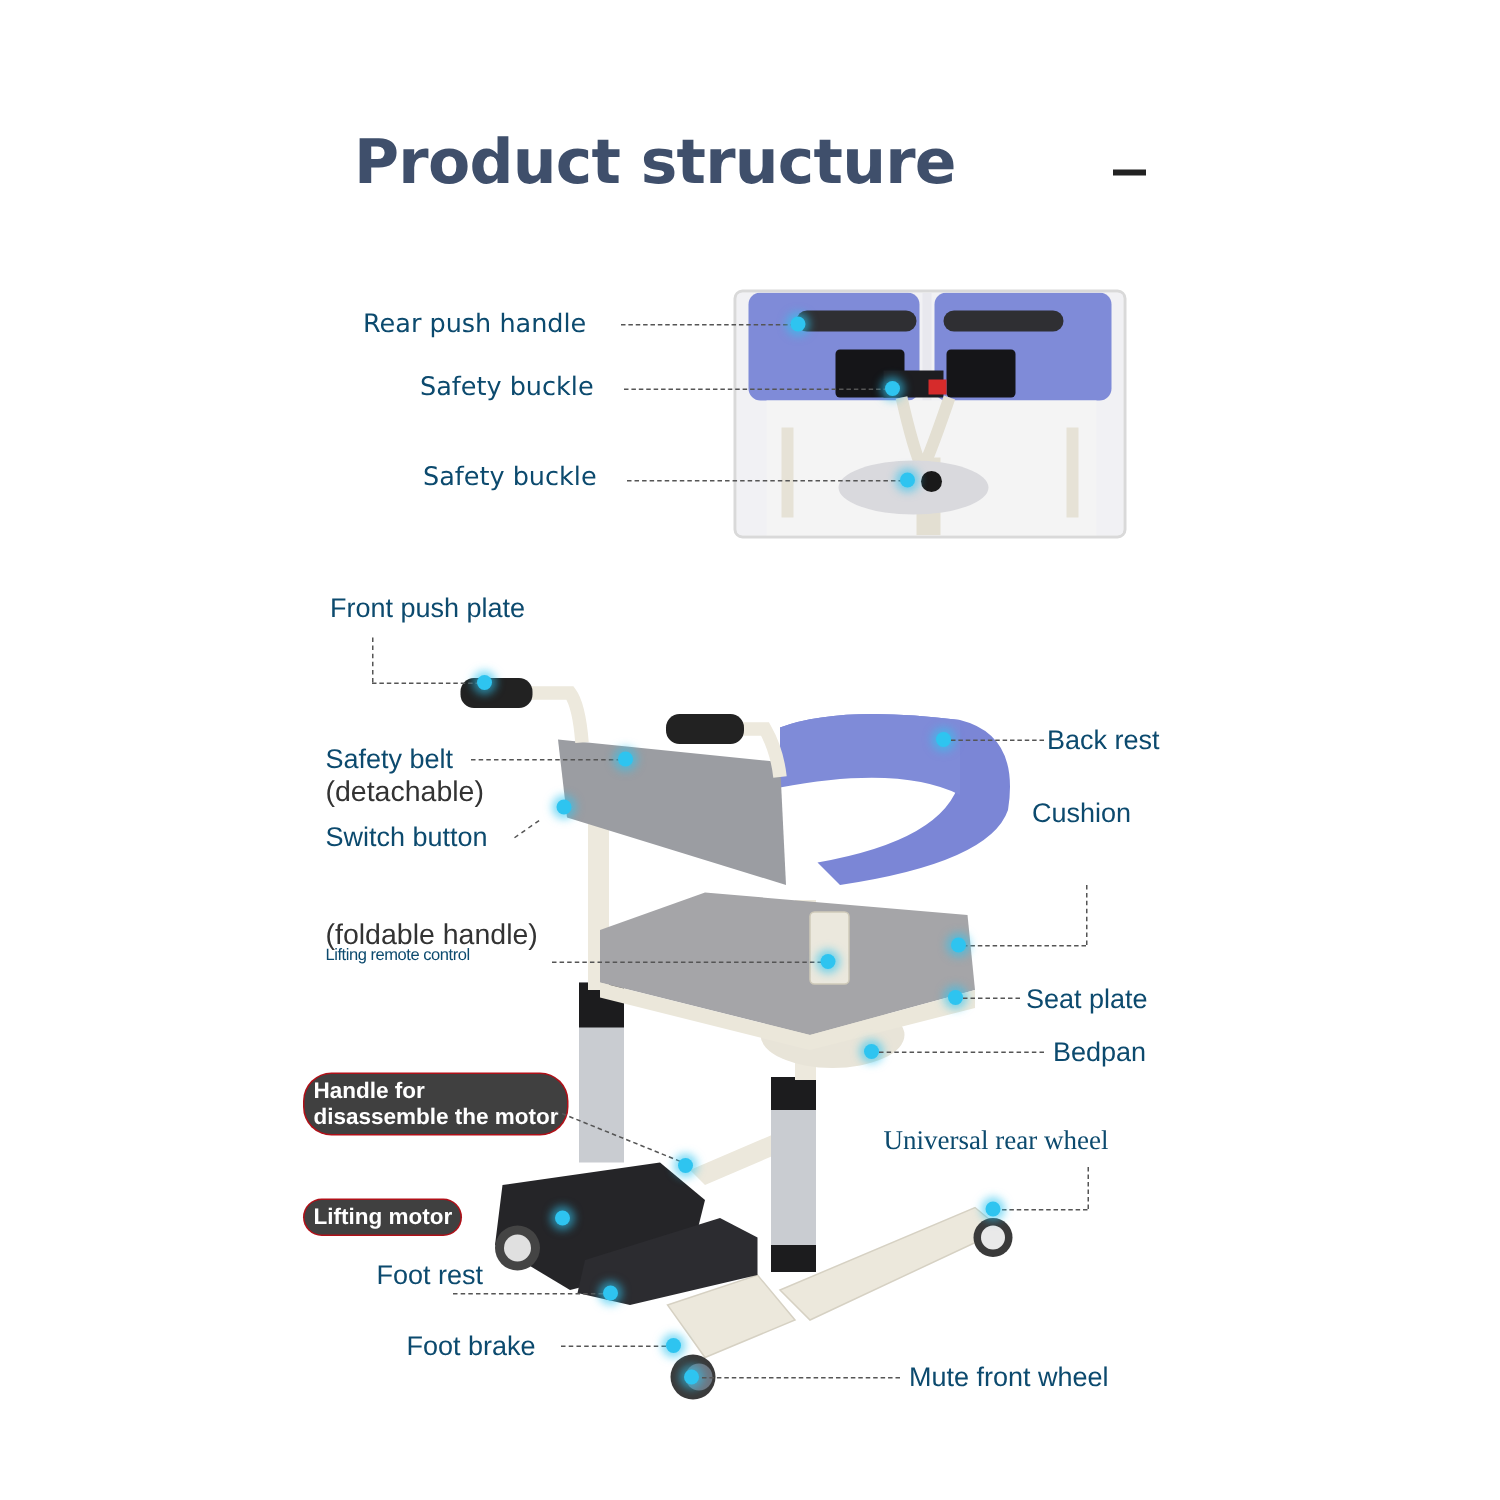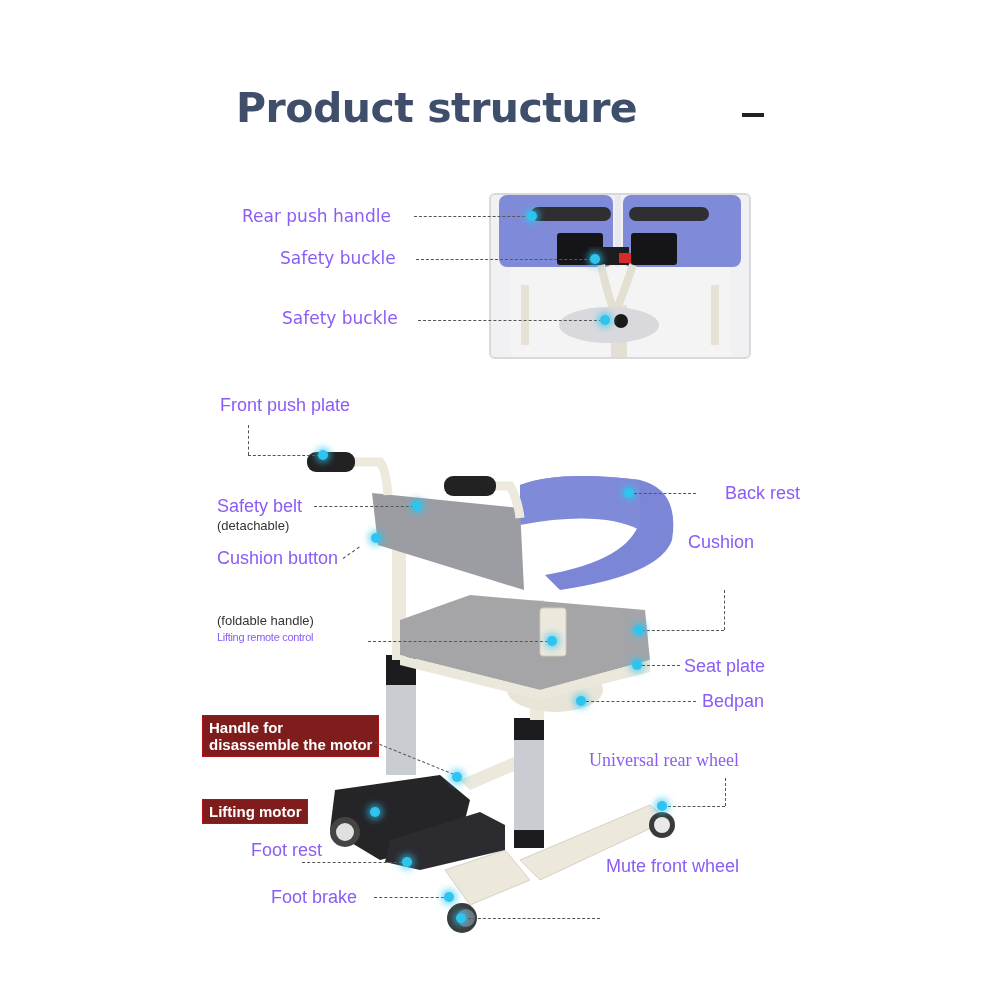--- a/index.html
+++ b/index.html
@@ -1,22 +1,22 @@
 <!DOCTYPE html>
 <html><head>
 <meta charset="utf-8">
 <style>
   html,body{margin:0;padding:0;background:#ffffff;}
   body{width:1000px;height:1000px;position:relative;overflow:hidden;font-family:"Liberation Sans",sans-serif;color:#333;}
   .title{position:absolute;left:236px;top:84px;font-family:"DejaVu Sans",sans-serif;font-weight:bold;font-size:41px;color:#3f4f6b;letter-spacing:-0.5px;white-space:nowrap;}
   .dash-mark{position:absolute;left:742px;top:113px;width:22px;height:4px;background:#222;}
-  .lbl{position:absolute;font-size:18px;color:#8b5cf6;white-space:nowrap;}
+  .lbl{position:absolute;font-size:18px;color:#0c4a6e;white-space:nowrap;}
   .lbl.sans2{font-family:"DejaVu Sans",sans-serif;font-size:17px;}
-  .sub{position:absolute;font-size:13px;color:#333;white-space:nowrap;}
-  .red-tag{position:absolute;background:#7f1d1d;color:#fff;font-weight:bold;font-size:15px;line-height:17px;border-radius:0;padding:3px 6px;white-space:nowrap;box-shadow:0 0 0 1px #b01018;}
+  .sub{position:absolute;font-size:19px;color:#333;white-space:nowrap;}
+  .red-tag{position:absolute;background:#404040;color:#fff;font-weight:bold;font-size:15px;line-height:17px;border-radius:18px;padding:3px 6px;white-space:nowrap;box-shadow:0 0 0 1px #b01018;}
   .dl{position:absolute;border-top:1.5px dashed #555;height:0;}
   .dv{position:absolute;border-left:1.5px dashed #555;width:0;}
   .dot{position:absolute;width:10px;height:10px;border-radius:50%;background:#2ec4f0;box-shadow:0 0 6px 3px rgba(46,196,240,0.6);}
   .inset{position:absolute;left:489px;top:193px;width:258px;height:162px;border:2px solid #d9d9d9;border-radius:6px;background:#f3f3f5;overflow:hidden;}
   svg{position:absolute;left:0;top:0;}
 </style>
 </head>
 <body>
 
 <div class="title">Product structure</div>
@@ -103,21 +103,21 @@
 <div class="lbl" style="left:220px;top:395px;">Front push plate</div>
 <div class="dv" style="left:248px;top:425px;height:30px;"></div>
 <div class="dl" style="left:248px;top:455px;width:72px;"></div>
 <div class="dot" style="left:318px;top:450px;"></div>
 
 <div class="lbl" style="left:217px;top:496px;">Safety belt</div>
 <div class="sub" style="left:217px;top:518px;">(detachable)</div>
 <div class="dl" style="left:314px;top:506px;width:100px;"></div>
 <div class="dot" style="left:412px;top:501px;"></div>
 
-<div class="lbl" style="left:217px;top:548px;">Cushion button</div>
+<div class="lbl" style="left:217px;top:548px;">Switch button</div>
 <div class="sub" style="left:217px;top:573px;margin-top:40px;">(foldable handle)</div>
 <div class="dl" style="left:343px;top:558px;width:20px;transform:rotate(-35deg);transform-origin:left;"></div>
 <div class="dot" style="left:371px;top:533px;"></div>
 
 <div class="lbl" style="left:217px;top:631px;font-size:11px;letter-spacing:-0.3px;">Lifting remote control</div>
 <div class="dl" style="left:368px;top:641px;width:180px;"></div>
 <div class="dot" style="left:547px;top:636px;"></div>
 
 <div class="red-tag" style="left:203px;top:716px;">
   <div>Handle for</div>
@@ -134,21 +134,21 @@
 <div class="lbl" style="left:215px;top:840px;margin-left:36px;">Foot rest</div>
 <div class="dl" style="left:302px;top:862px;width:100px;"></div>
 <div class="dot" style="left:402px;top:857px;"></div>
 
 <div class="lbl" style="left:271px;top:887px;">Foot brake</div>
 <div class="dl" style="left:374px;top:897px;width:70px;"></div>
 <div class="dot" style="left:444px;top:892px;"></div>
 
 <div class="dot" style="left:624px;top:488px;"></div>
 <div class="dl" style="left:634px;top:493px;width:62px;"></div>
-<div class="lbl" style="left:725px;top:483px;">Back rest</div>
+<div class="lbl" style="left:698px;top:483px;">Back rest</div>
 
 <div class="lbl" style="left:688px;top:532px;">Cushion</div>
 <div class="dv" style="left:724px;top:590px;height:40px;"></div>
 <div class="dl" style="left:642px;top:630px;width:82px;"></div>
 <div class="dot" style="left:634px;top:625px;"></div>
 
 <div class="dot" style="left:632px;top:660px;"></div>
 <div class="dl" style="left:642px;top:665px;width:38px;"></div>
 <div class="lbl" style="left:684px;top:656px;">Seat plate</div>
 
@@ -156,13 +156,13 @@
 <div class="dl" style="left:586px;top:701px;width:110px;"></div>
 <div class="lbl" style="left:702px;top:691px;">Bedpan</div>
 
 <div class="lbl" style="left:589px;top:750px;font-family:Liberation Serif, serif;">Universal rear wheel</div>
 <div class="dv" style="left:725px;top:778px;height:28px;"></div>
 <div class="dl" style="left:668px;top:806px;width:57px;"></div>
 <div class="dot" style="left:657px;top:801px;"></div>
 
 <div class="dot" style="left:456px;top:913px;"></div>
 <div class="dl" style="left:468px;top:918px;width:132px;"></div>
-<div class="lbl" style="left:606px;top:856px;">Mute front wheel</div>
+<div class="lbl" style="left:606px;top:908px;">Mute front wheel</div>
 
 </body></html>

